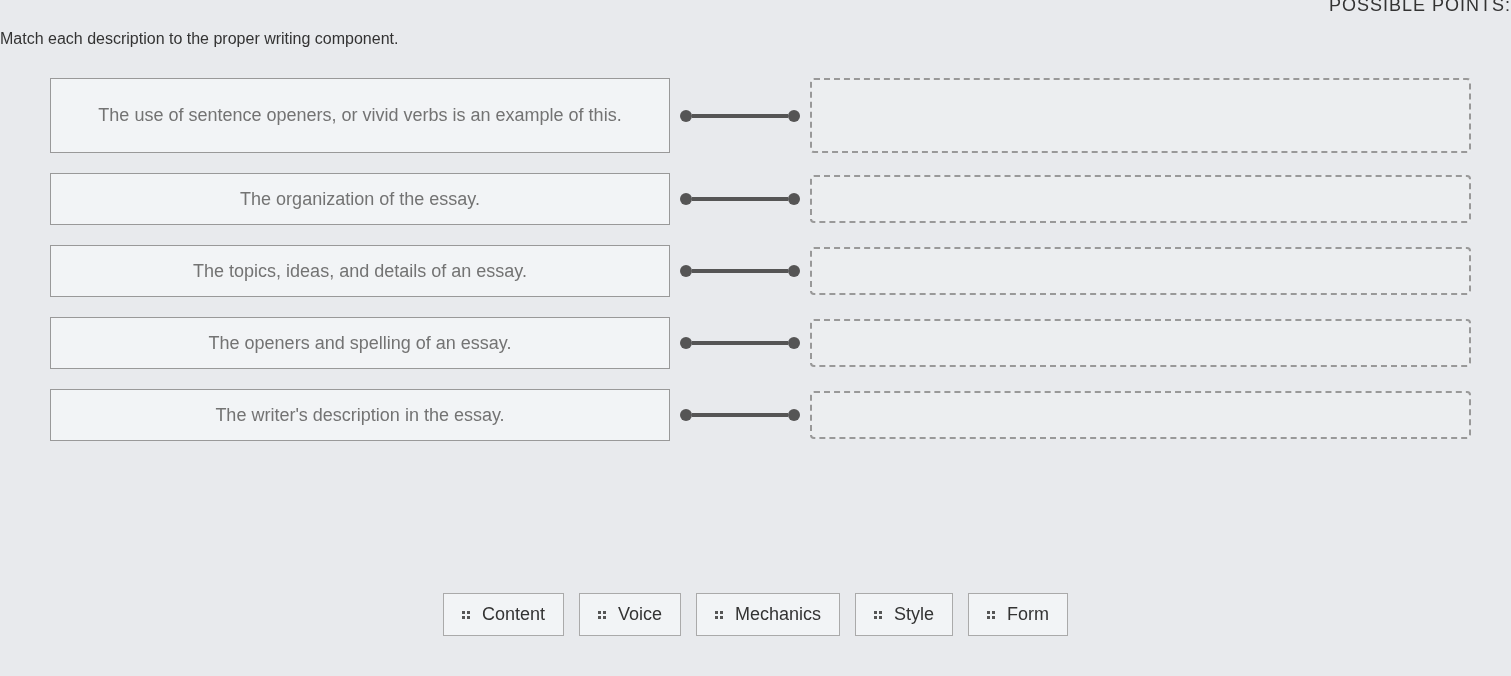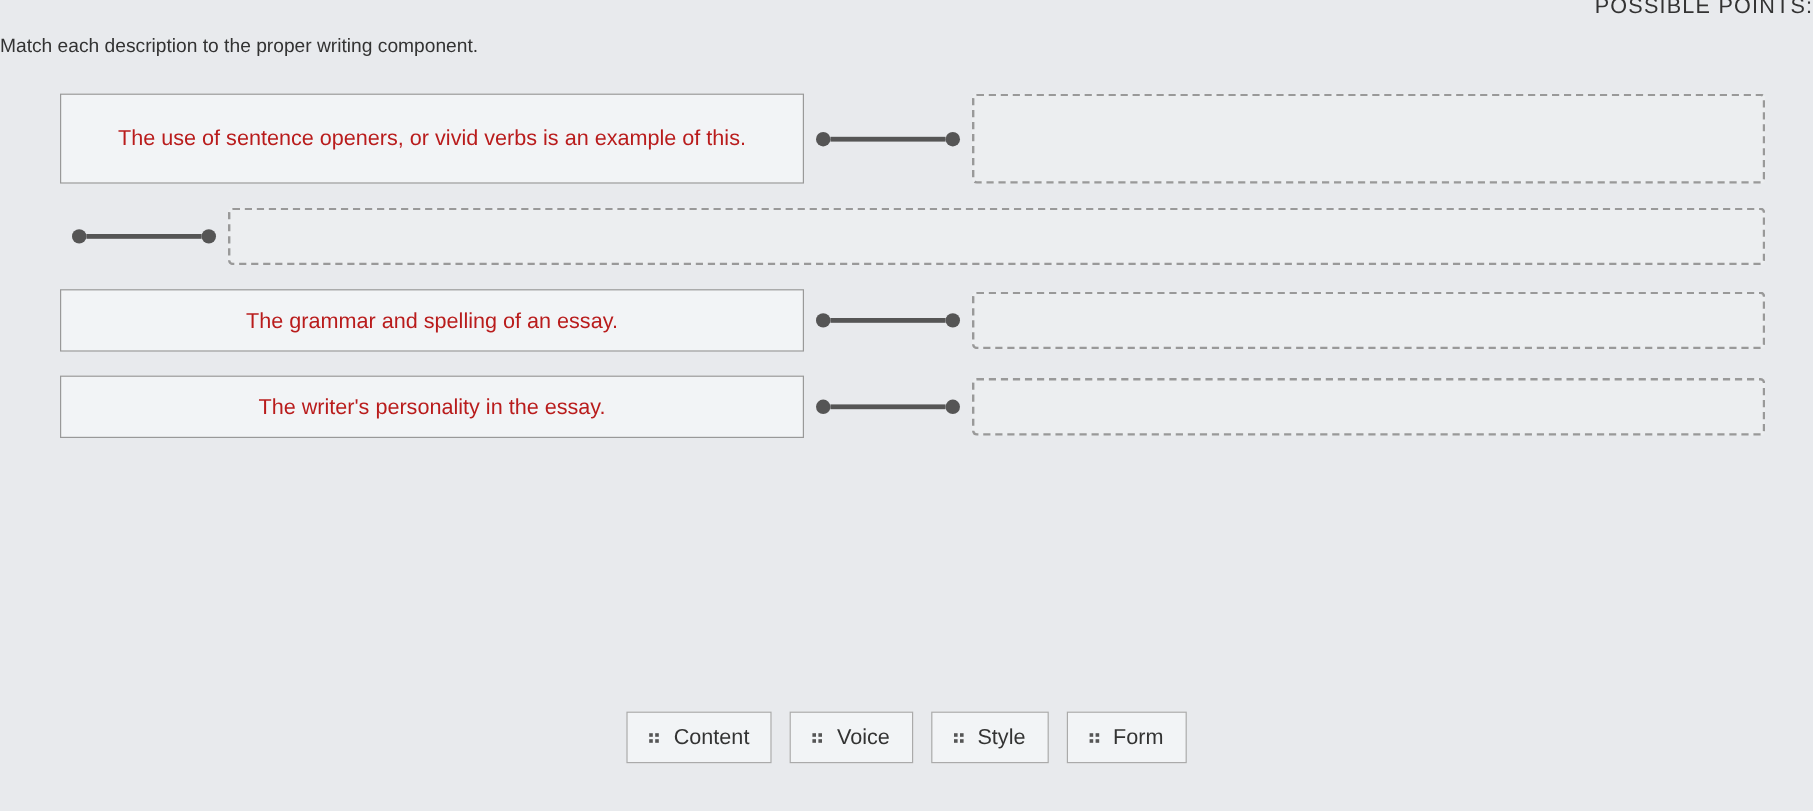--- a/index.html
+++ b/index.html
@@ -42,21 +42,21 @@
     .description-box {
       width: 620px;
       min-height: 52px;
       border: 1px solid #999;
       background: #f2f4f6;
       display: flex;
       align-items: center;
       justify-content: center;
       padding: 12px 20px;
       font-size: 18px;
-      color: #b91c1c;
+      color: #737373;
       text-align: right;
     }
     .description-box.tall {
       min-height: 75px;
     }
     .connector {
       width: 140px;
       display: flex;
       align-items: center;
       justify-content: center;
@@ -134,41 +134,51 @@
     <div class="description-box tall">The use of sentence openers, or vivid verbs is an example of this.</div>
     <div class="connector">
       <div class="connector-dot"></div>
       <div class="connector-line"></div>
       <div class="connector-dot"></div>
     </div>
     <div class="drop-zone"></div>
   </div>
 
   <div class="match-row">
-    <div class="connector">
-      <div class="connector-dot"></div>
-      <div class="connector-line"></div>
-      <div class="connector-dot"></div>
-    </div>
-    <div class="drop-zone short"></div>
-  </div>
-
-
-  <div class="match-row">
-    <div class="description-box">The grammar and spelling of an essay.</div>
-    <div class="connector">
-      <div class="connector-dot"></div>
-      <div class="connector-line"></div>
-      <div class="connector-dot"></div>
-    </div>
-    <div class="drop-zone short"></div>
-  </div>
-
-  <div class="match-row">
-    <div class="description-box">The writer's personality in the essay.</div>
+    <div class="description-box">The organization of the essay.</div>
+    <div class="connector">
+      <div class="connector-dot"></div>
+      <div class="connector-line"></div>
+      <div class="connector-dot"></div>
+    </div>
+    <div class="drop-zone short"></div>
+  </div>
+
+  <div class="match-row">
+    <div class="description-box">The topics, ideas, and details of an essay.</div>
+    <div class="connector">
+      <div class="connector-dot"></div>
+      <div class="connector-line"></div>
+      <div class="connector-dot"></div>
+    </div>
+    <div class="drop-zone short"></div>
+  </div>
+
+  <div class="match-row">
+    <div class="description-box">The openers and spelling of an essay.</div>
+    <div class="connector">
+      <div class="connector-dot"></div>
+      <div class="connector-line"></div>
+      <div class="connector-dot"></div>
+    </div>
+    <div class="drop-zone short"></div>
+  </div>
+
+  <div class="match-row">
+    <div class="description-box">The writer's description in the essay.</div>
     <div class="connector">
       <div class="connector-dot"></div>
       <div class="connector-line"></div>
       <div class="connector-dot"></div>
     </div>
     <div class="drop-zone short"></div>
   </div>
 
 </div>
 
@@ -203,20 +213,33 @@
     <span class="drag-handle">
       <span class="drag-handle-row">
           <span class="drag-dot"></span>
           <span class="drag-dot"></span>
         </span>
       <span class="drag-handle-row">
           <span class="drag-dot"></span>
           <span class="drag-dot"></span>
         </span>
     </span>
+    <span>Mechanics</span>
+  </div>
+  <div class="option-chip">
+    <span class="drag-handle">
+      <span class="drag-handle-row">
+          <span class="drag-dot"></span>
+          <span class="drag-dot"></span>
+        </span>
+      <span class="drag-handle-row">
+          <span class="drag-dot"></span>
+          <span class="drag-dot"></span>
+        </span>
+    </span>
     <span>Style</span>
   </div>
   <div class="option-chip">
     <span class="drag-handle">
       <span class="drag-handle-row">
           <span class="drag-dot"></span>
           <span class="drag-dot"></span>
         </span>
       <span class="drag-handle-row">
           <span class="drag-dot"></span>

